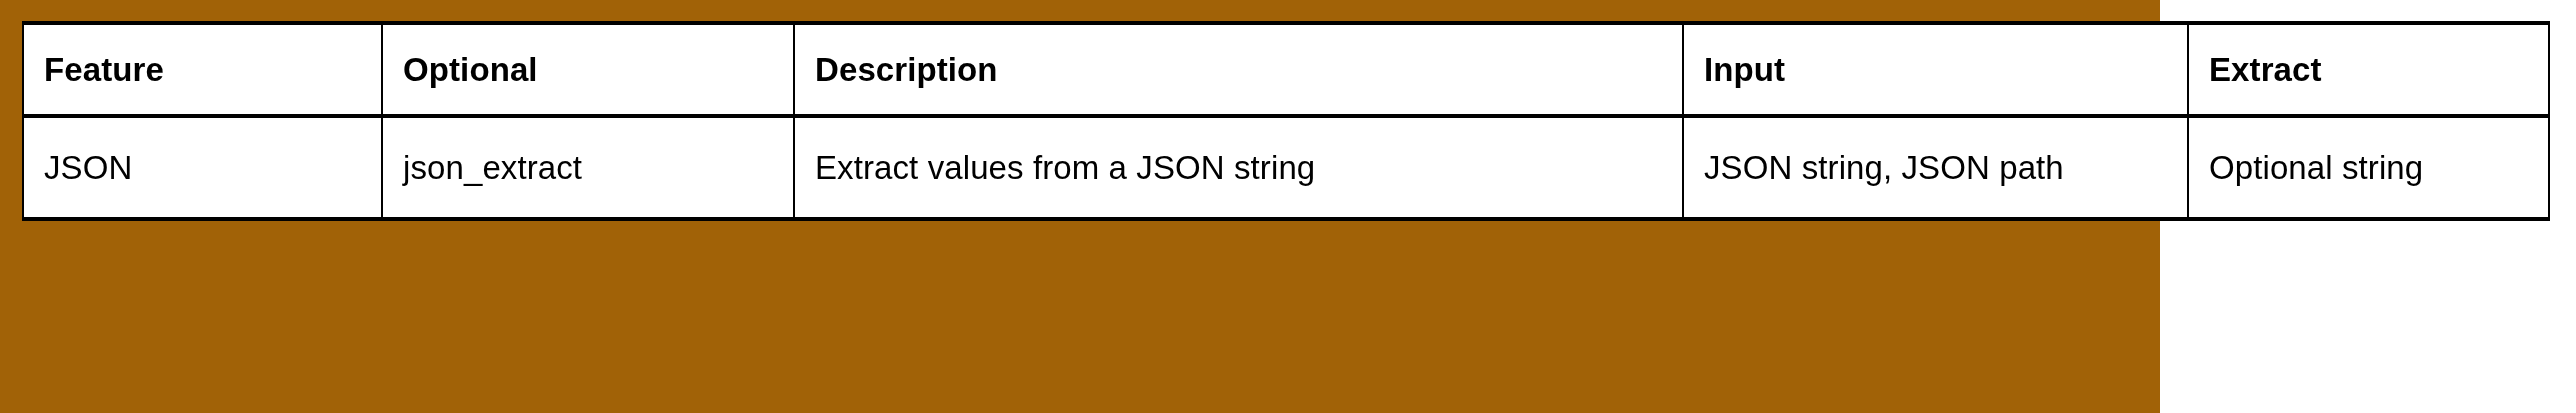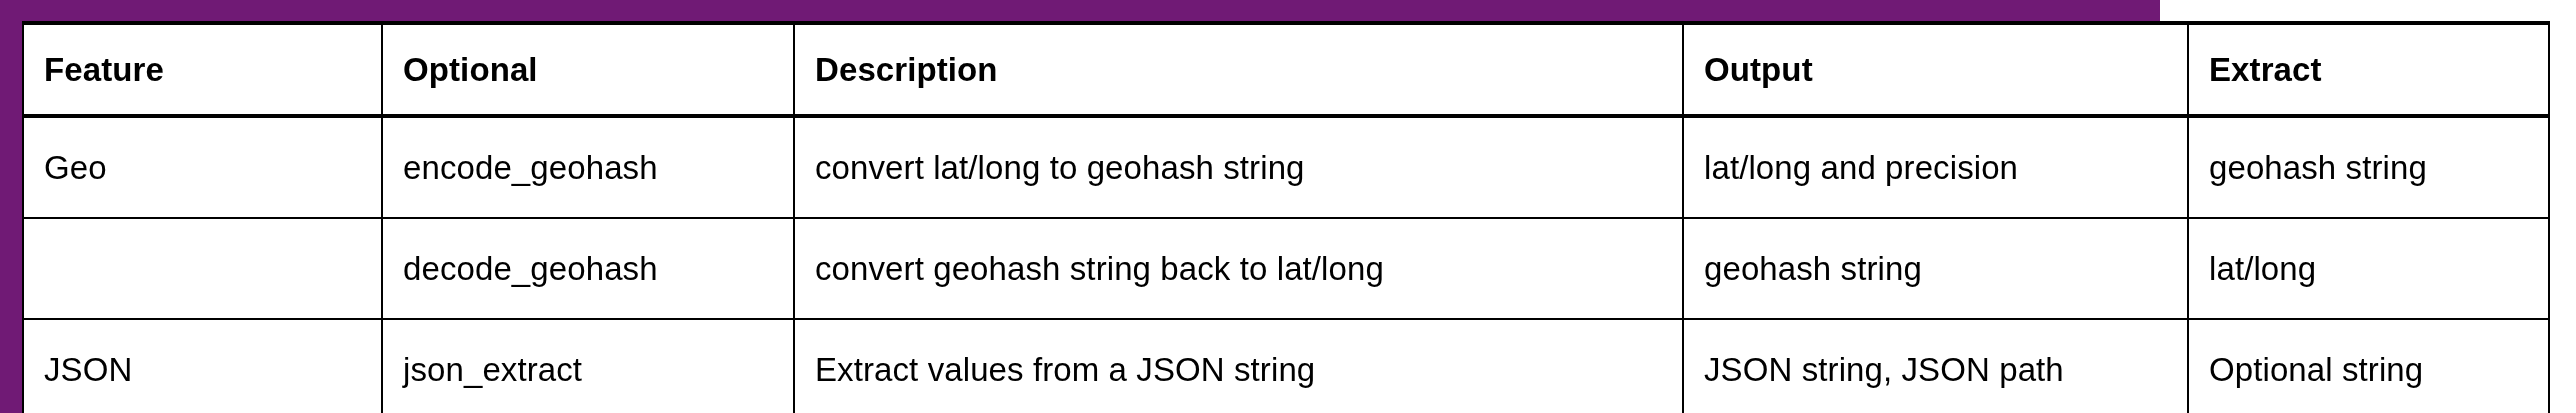--- a/index.html
+++ b/index.html
@@ -12,21 +12,21 @@
     height: 413px;
     font-family: "Liberation Sans", sans-serif;
     color: #000000;
     overflow: hidden;
   }
 
   .page {
     position: relative;
     width: 2160px;
     height: 413px;
-    background: #701a75;
+    background: #a16207;
     box-sizing: border-box;
   }
 
   .table-wrap {
     position: absolute;
     left: 22px;
     top: 21px;
     width: 2526px;
     height: 374px;
   }
@@ -91,39 +91,25 @@
         <col class="c-function">
         <col class="c-desc">
         <col class="c-input">
         <col class="c-output">
       </colgroup>
       <thead>
         <tr>
           <th>Feature</th>
           <th>Optional</th>
           <th>Description</th>
-          <th>Output</th>
+          <th>Input</th>
           <th>Extract</th>
         </tr>
       </thead>
       <tbody>
-        <tr class="row-geo">
-          <td>Geo</td>
-          <td>encode_geohash</td>
-          <td>convert lat/long to geohash string</td>
-          <td>lat/long and precision</td>
-          <td>geohash string</td>
-        </tr>
-        <tr class="row-geo-decode">
-          <td class="empty-cell"></td>
-          <td>decode_geohash</td>
-          <td>convert geohash string back to lat/long</td>
-          <td>geohash string</td>
-          <td>lat/long</td>
-        </tr>
         <tr class="row-json row-last">
           <td>JSON</td>
           <td>json_extract</td>
           <td>Extract values from a JSON string</td>
           <td>JSON string, JSON path</td>
           <td>Optional string</td>
         </tr>
       </tbody>
     </table>
   </div>

